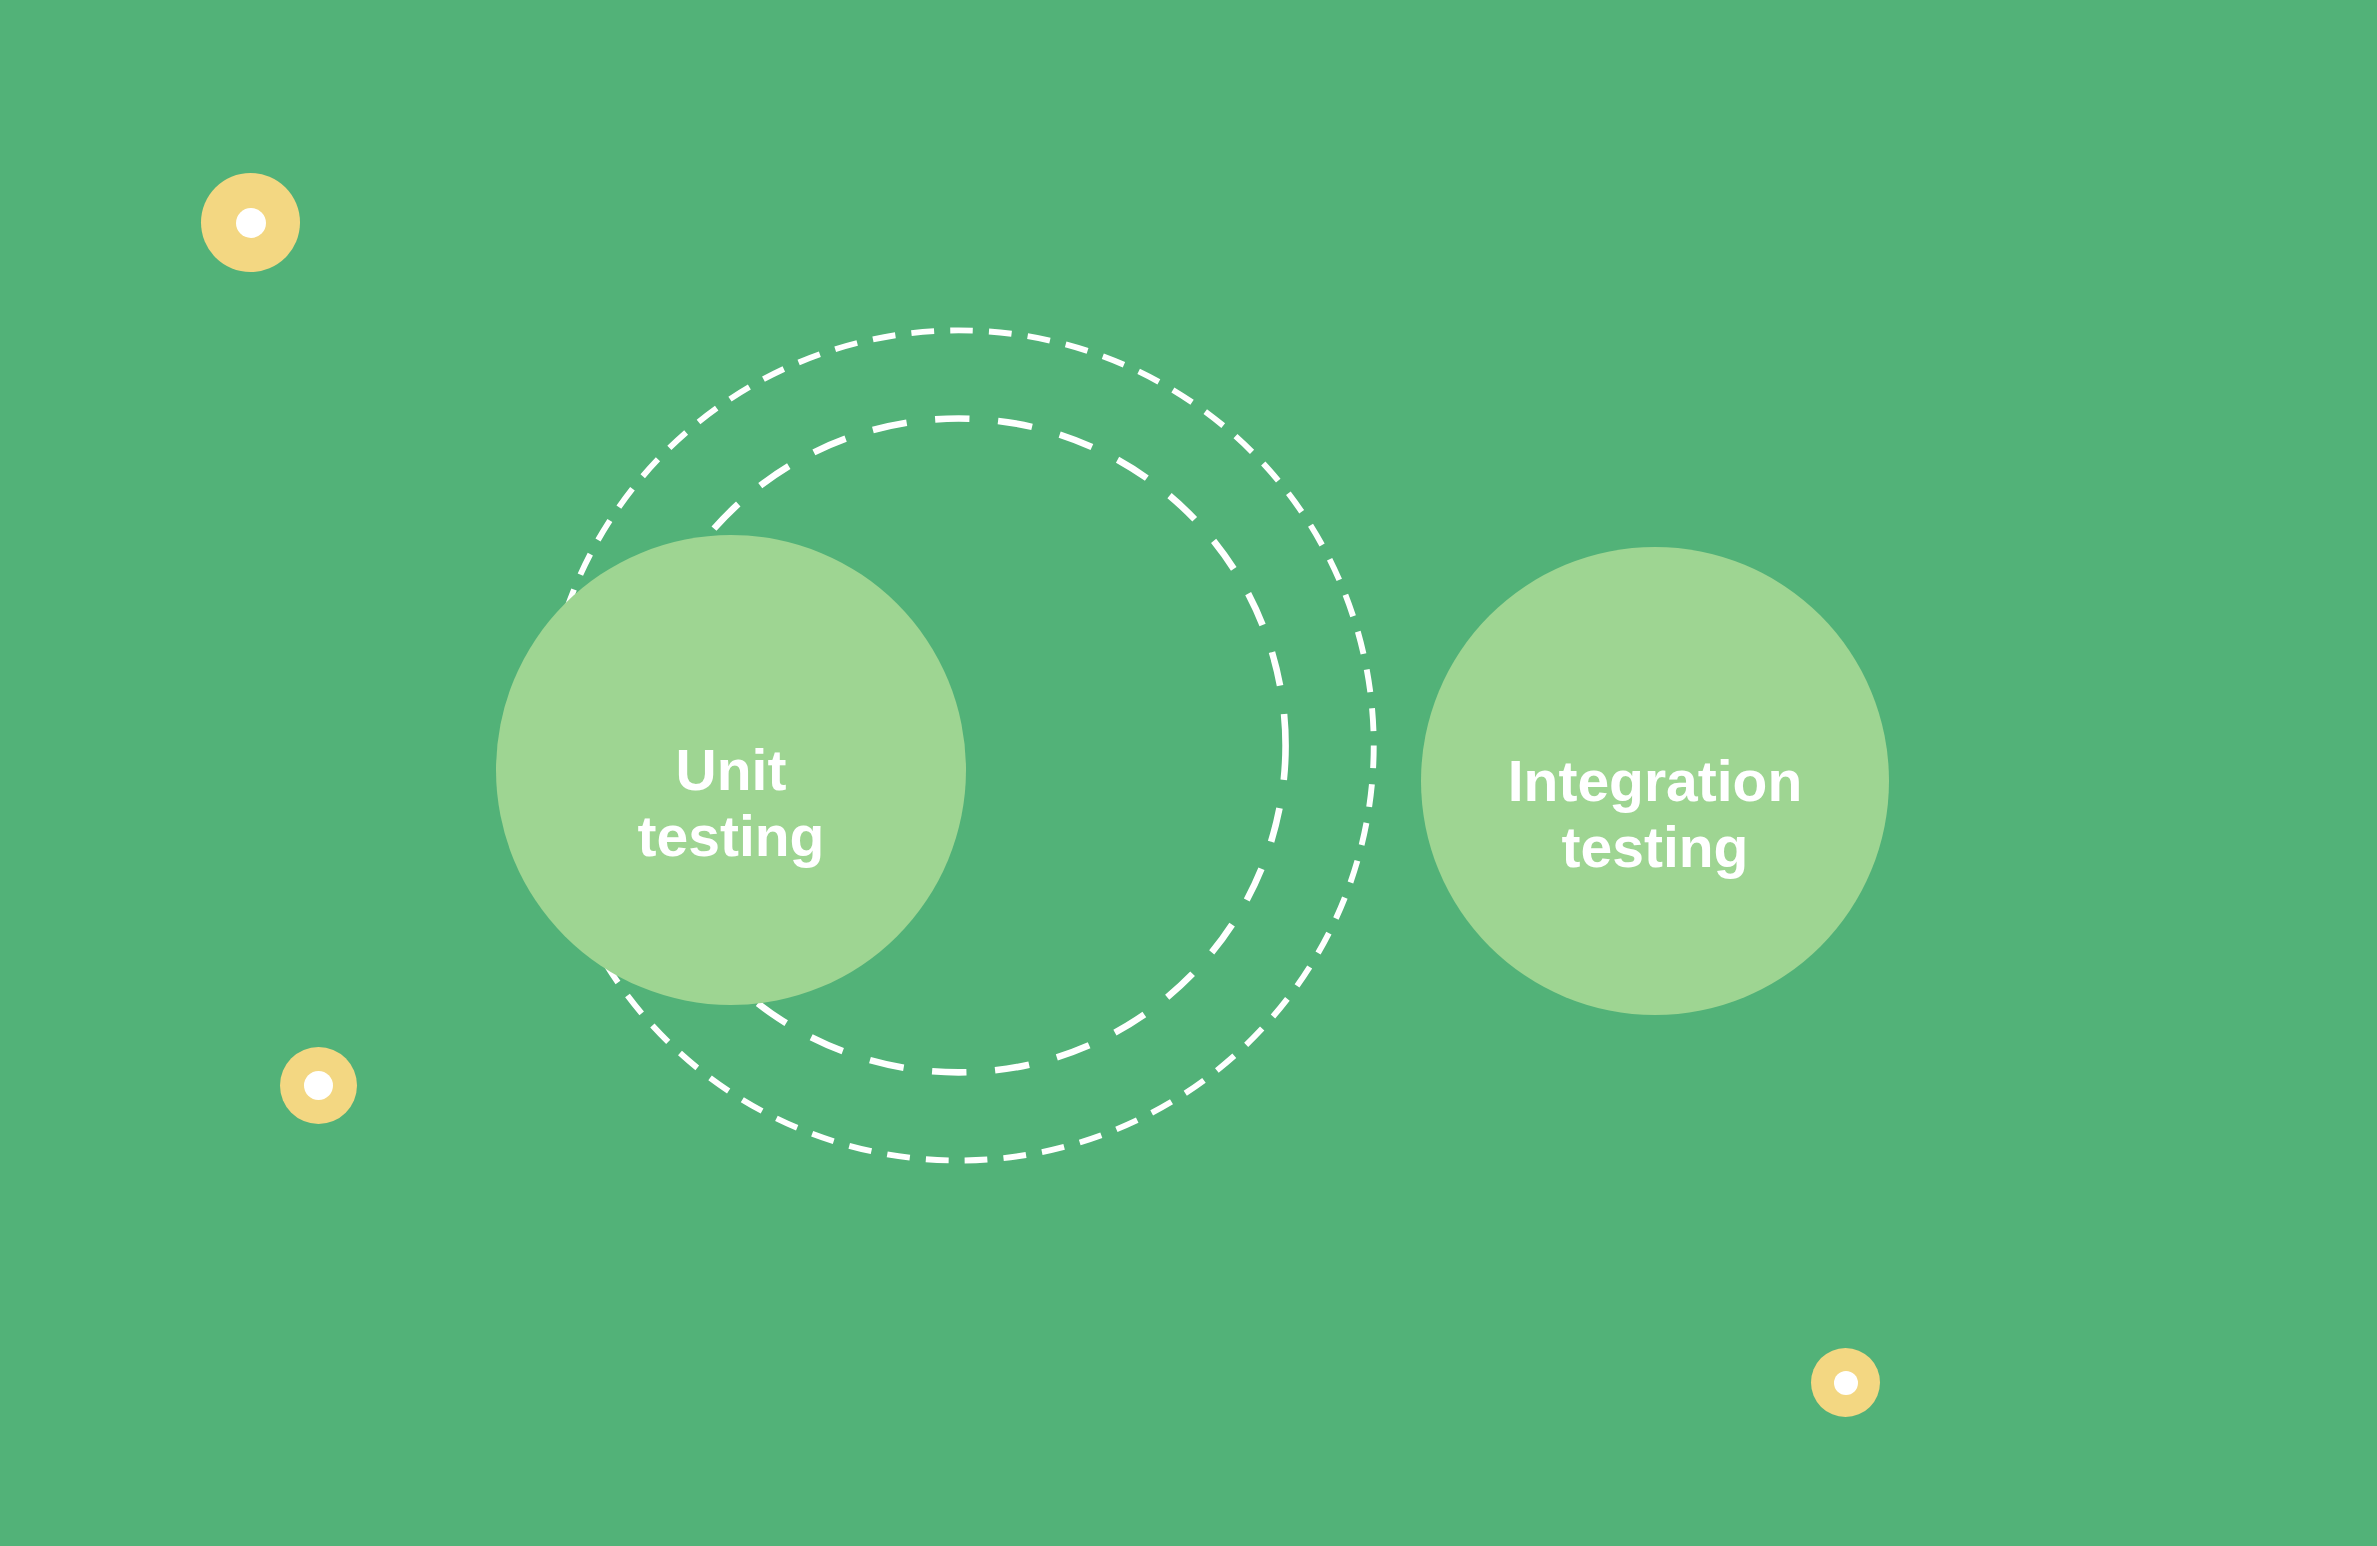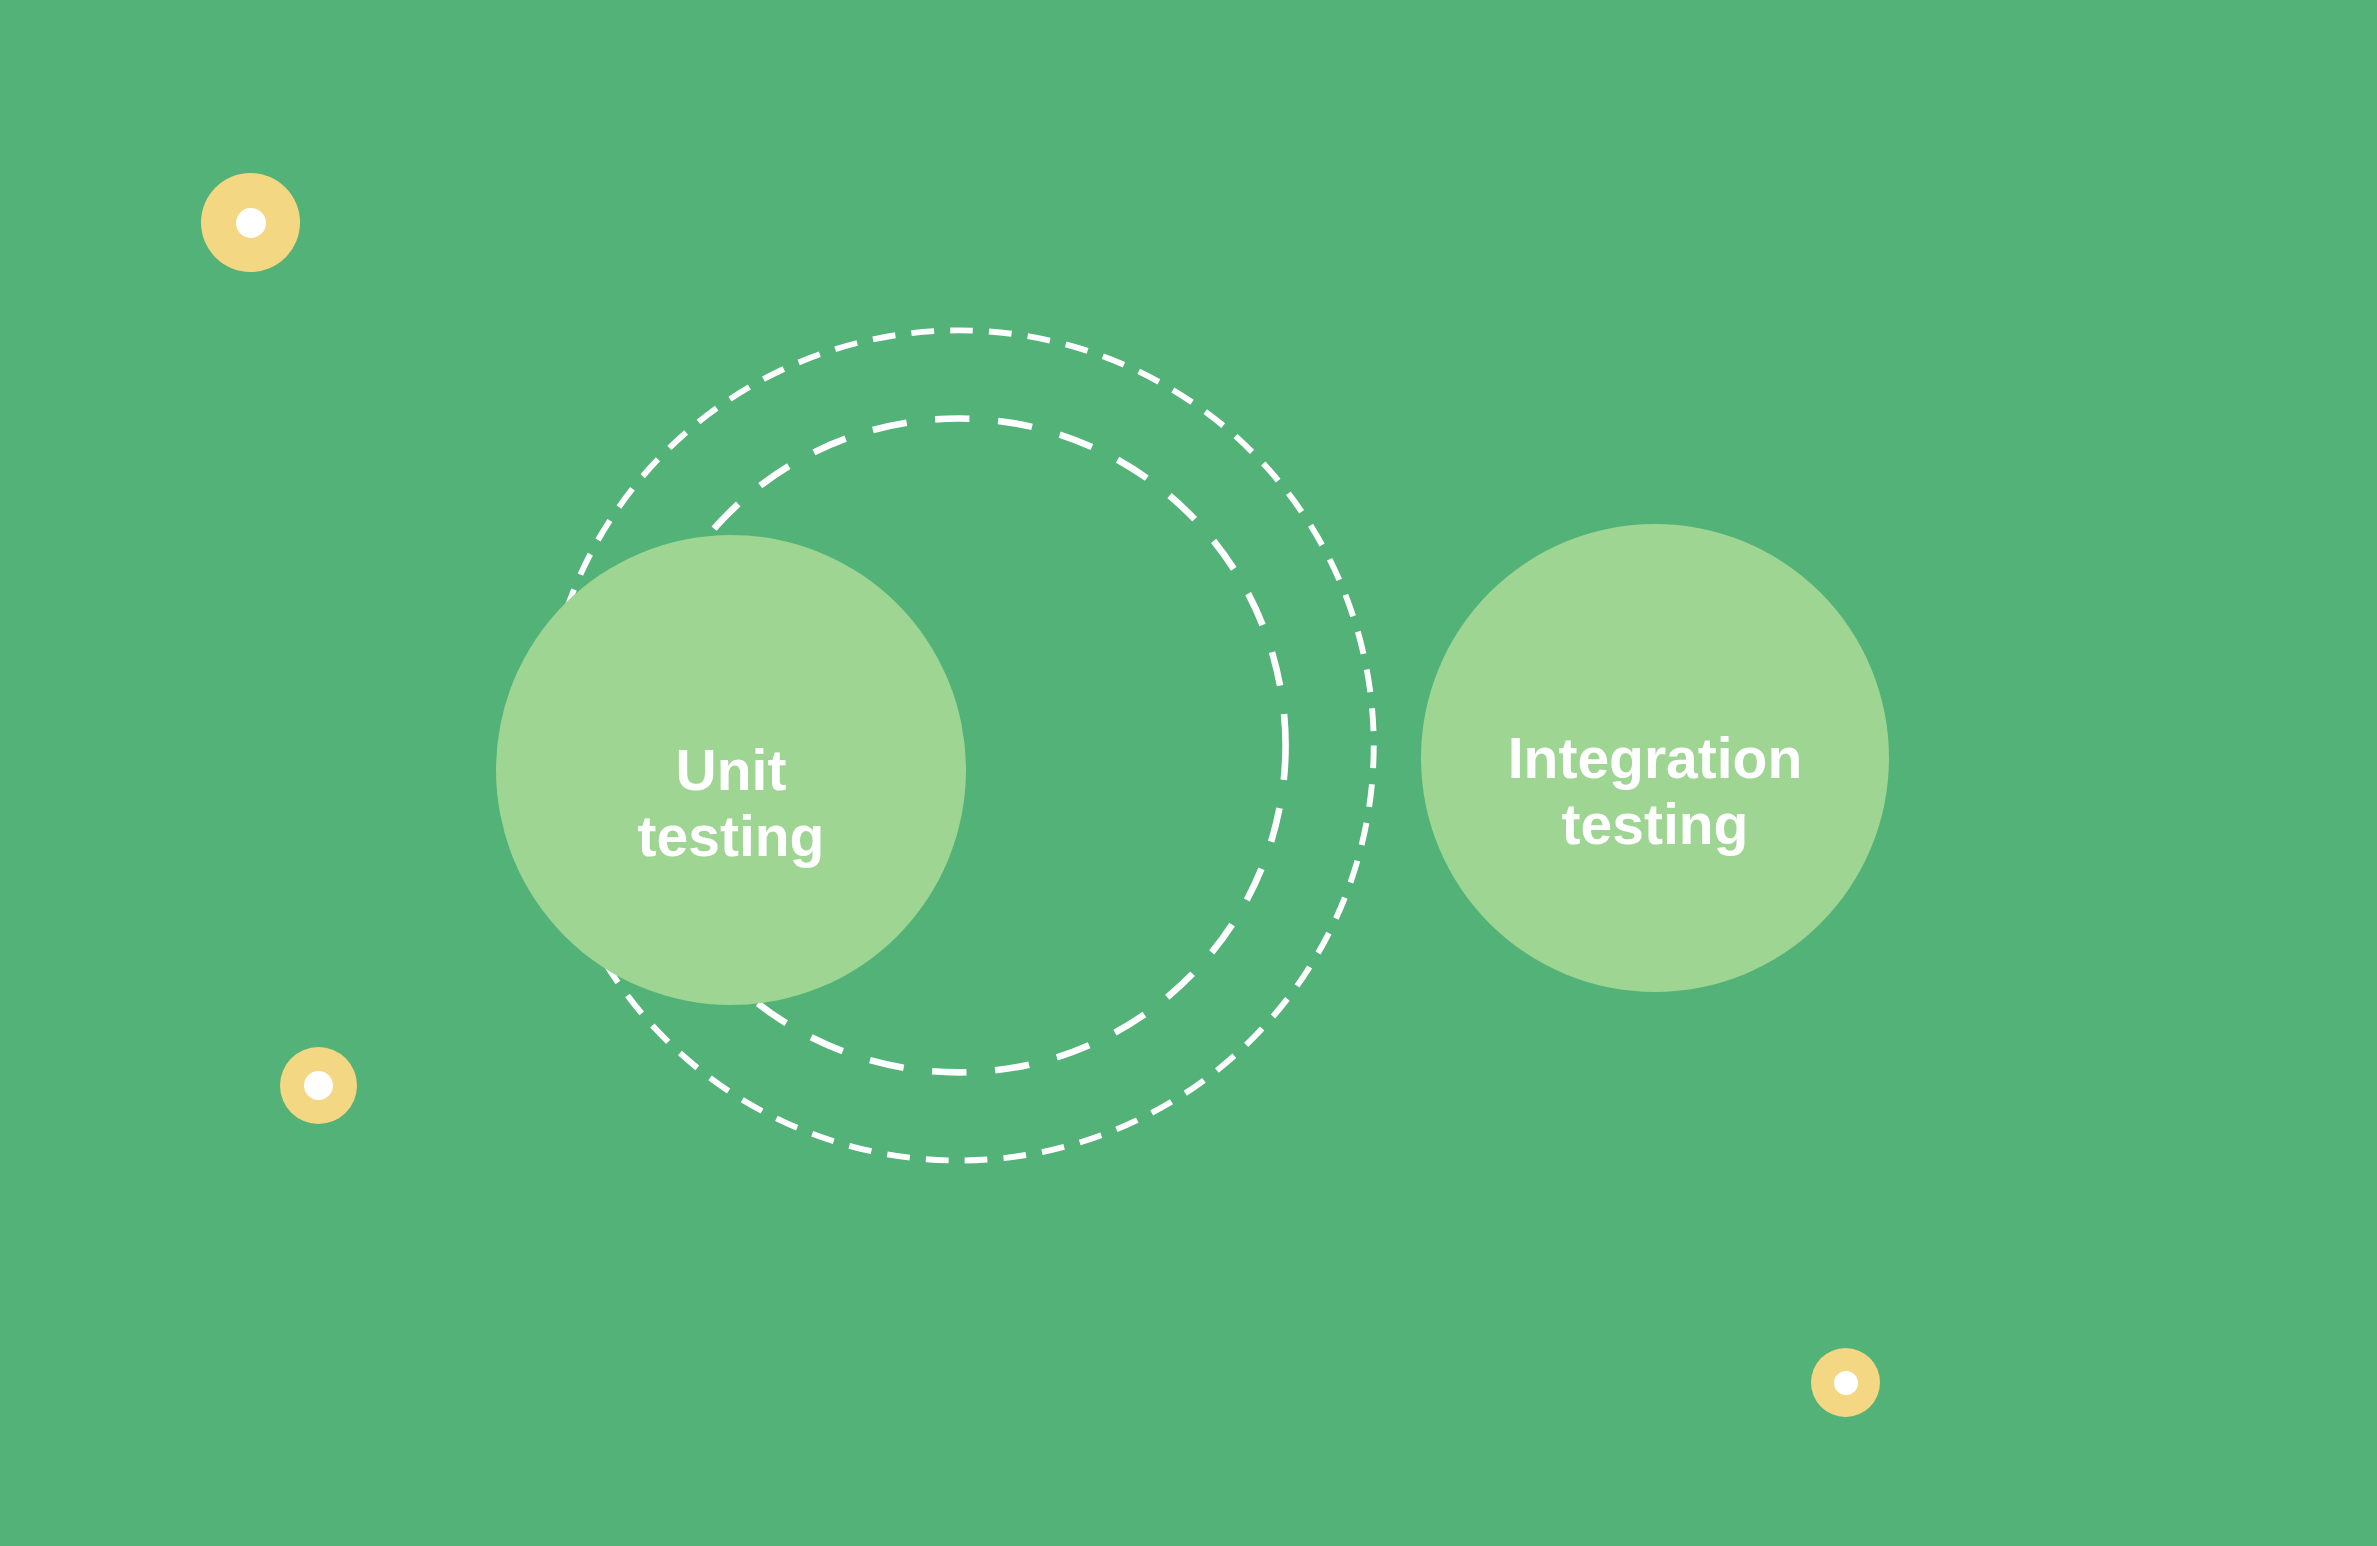--- a/index.html
+++ b/index.html
@@ -37,21 +37,21 @@
   }
   .node {
     position: absolute;
     border-radius: 50%;
     background: var(--node-fill, #9ED592);
     display: flex;
     align-items: center;
     justify-content: center;
   }
   .node-left  { left: 496px;  top: 535px; width: 470px; height: 470px; }
-  .node-right { left: 1421px; top: 524px; width: 468px; height: 468px; }
+  .node-right { left: 1421px; top: 547px; width: 468px; height: 468px; }
   .node-label {
     color: var(--label-text, #FFFFFF);
     font-size: 57px;
     font-weight: 700;
     line-height: 66px;
     text-align: center;
     white-space: pre-line;
     transform: translateY(33px);
   }
   .dot {

